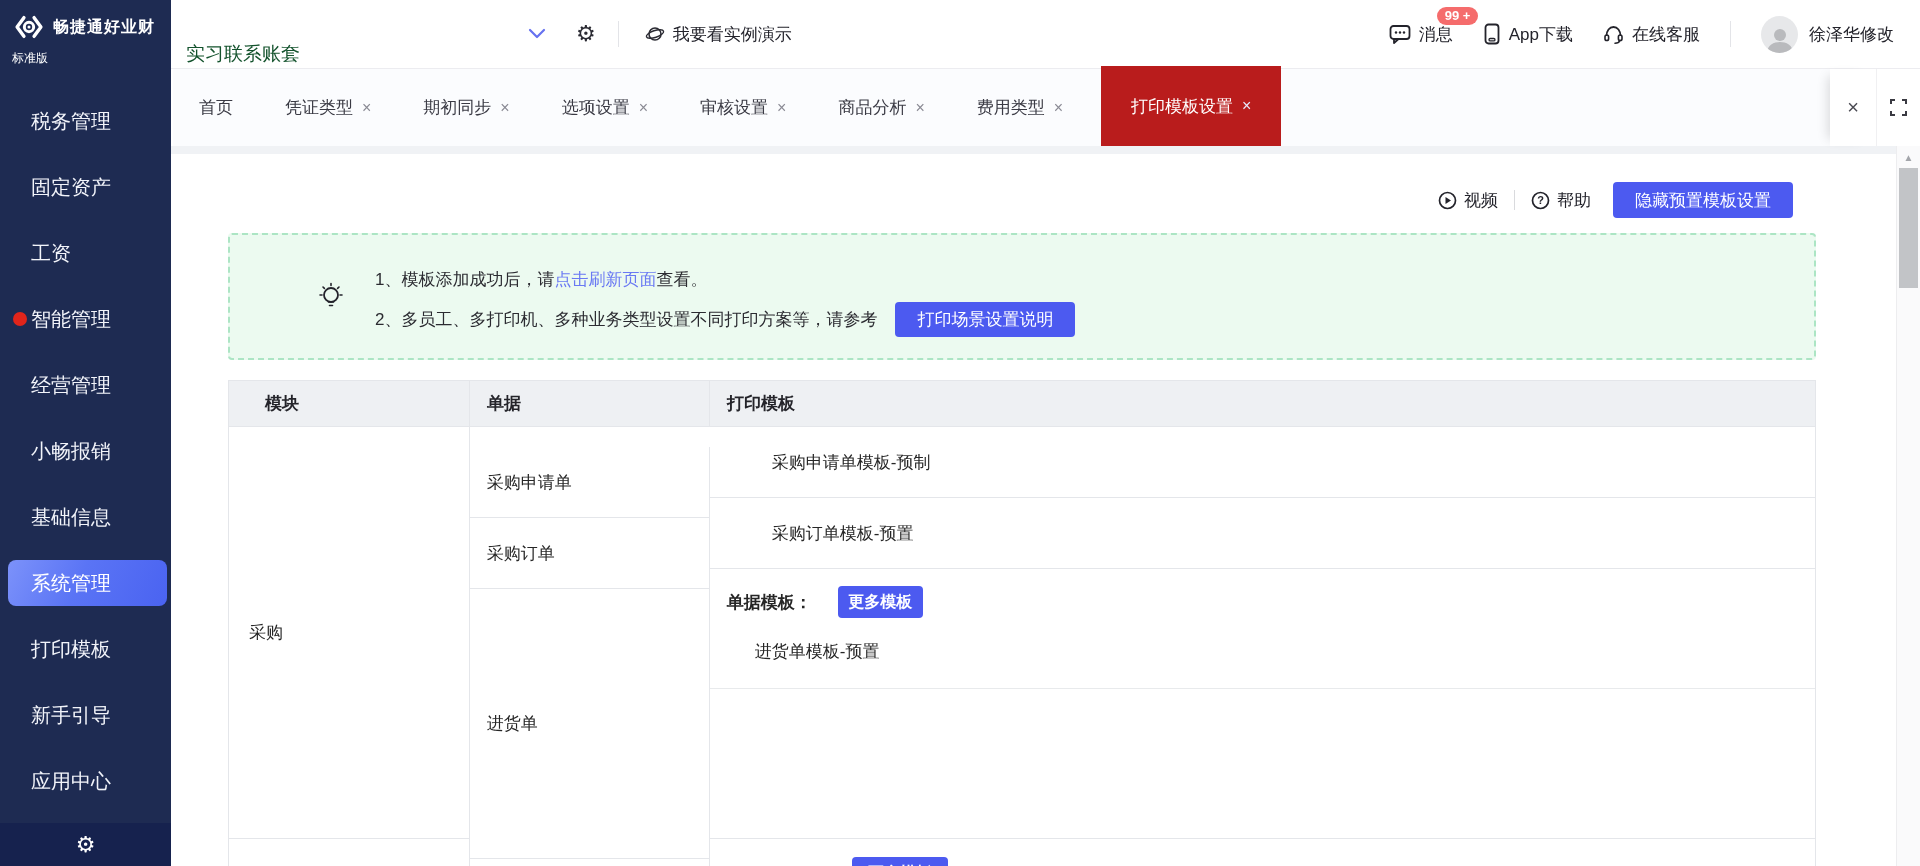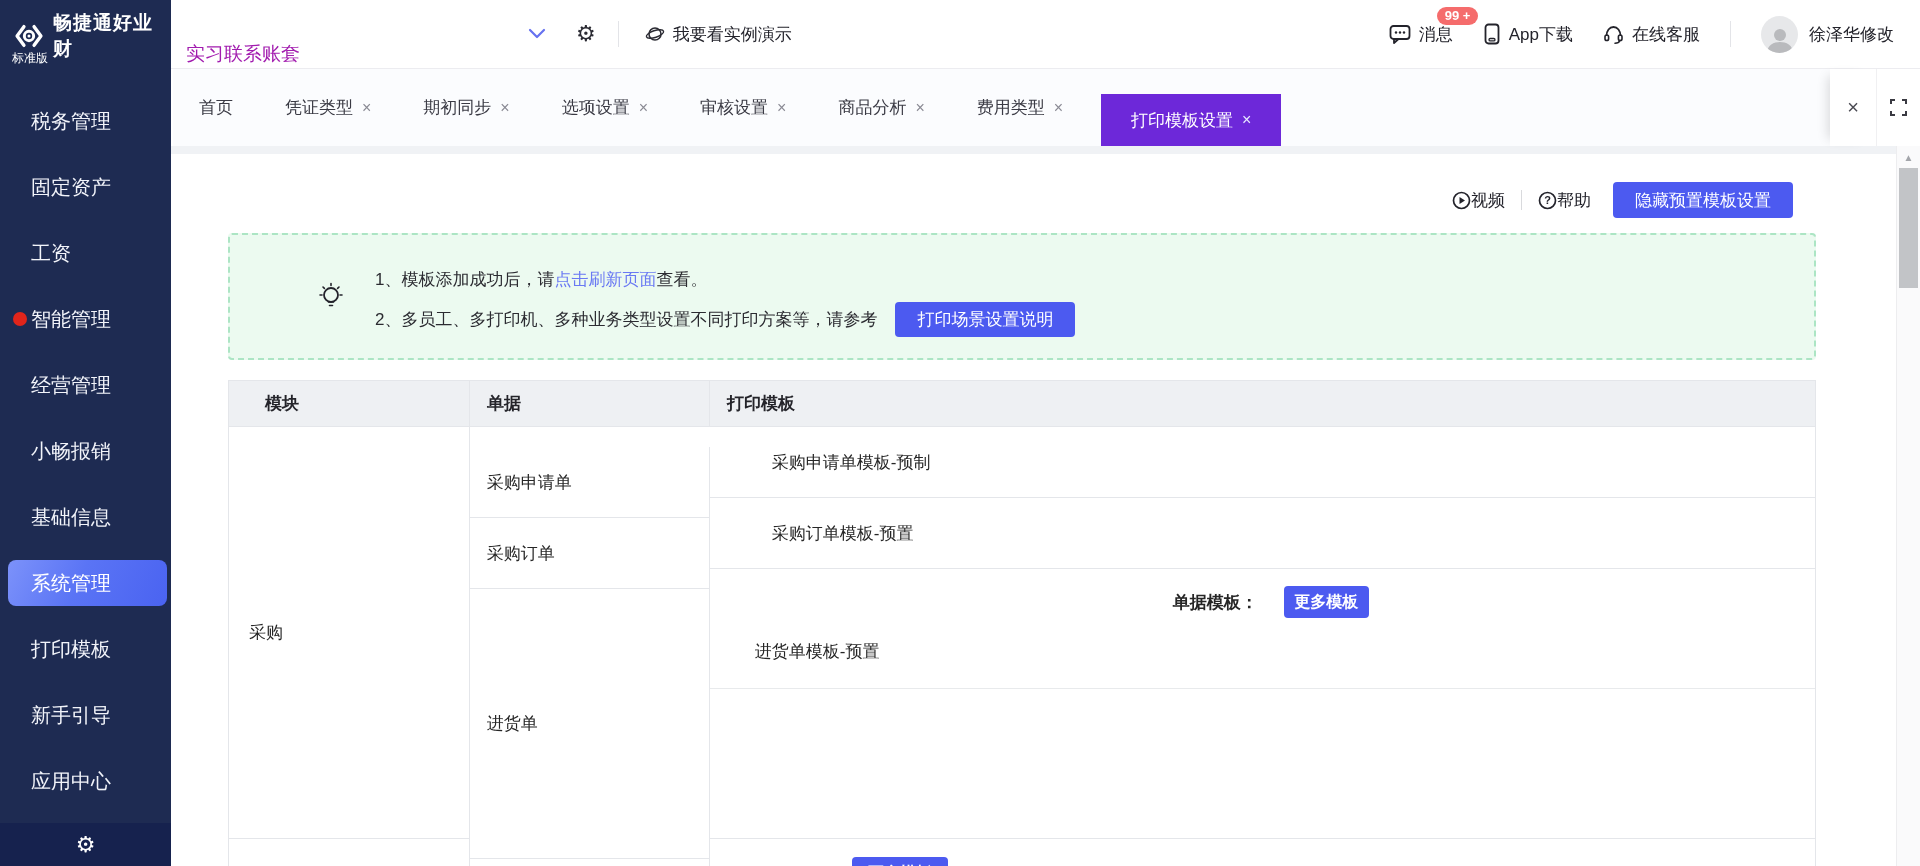--- a/index.html
+++ b/index.html
@@ -4,28 +4,28 @@
 <style>
   html,body{margin:0;padding:0;background:#dfe2e8;}
   *{box-sizing:border-box;}
   .screen{position:relative;width:1920px;height:866px;background:#fff;overflow:hidden;
     font-family:"Liberation Sans","DejaVu Sans",sans-serif;color:#262626;}
   .abs{position:absolute;}
 
   
   .logo-block{left:0;top:0;width:171px;height:69px;background:#1e2b52;z-index:5;}
   .logo-row{display:flex;align-items:center;gap:7px;padding:10px 0 0 12px;}
-  .logo-name{color:#fff;font-size:19px;font-weight:bold;letter-spacing:1px;}
+  .logo-name{color:#fff;font-size:16px;font-weight:bold;letter-spacing:1px;}
   .edition{position:absolute;left:12px;bottom:2px;color:#fff;font-size:12px;}
 
   
   .topbar{left:171px;top:0;right:0;height:69px;background:#fff;border-bottom:1px solid #ececf0;
     display:flex;align-items:center;padding:0 26px 0 15px;}
   .account-select{display:flex;align-items:center;justify-content:space-between;width:360px;cursor:pointer;}
-  .account-name{font-size:19px;color:#a21caf;margin-top:40px;}
+  .account-name{font-size:19px;color:#14532d;margin-top:40px;}
   .tb-ic{display:inline-flex;align-items:center;justify-content:center;}
   .tb-gear{font-size:22px;color:#2b2b33;margin-left:30px;cursor:pointer;line-height:1;}
   .tb-div{width:1px;height:26px;background:#e3e4e8;margin:0 26px 0 22px;}
   .tb-item{display:flex;align-items:center;gap:8px;font-size:17px;color:#23232b;cursor:pointer;white-space:nowrap;}
   .tb-right{margin-left:auto;display:flex;align-items:center;gap:30px;}
   .msg-wrap{position:relative;}
   .badge{position:absolute;top:-16px;left:48px;background:#f56c6c;color:#fff;font-size:13px;font-weight:bold;
     border-radius:10px;padding:2px 8px;line-height:1.1;}
   .avatar{width:37px;height:37px;border-radius:50%;background:#e7e8ea;display:flex;align-items:flex-end;justify-content:center;overflow:hidden;}
 
@@ -37,32 +37,32 @@
   .side-item .dot{position:absolute;left:13px;top:50%;margin-top:-7px;width:14px;height:14px;border-radius:50%;background:#e1251b;}
   .side-item.active{height:46px;margin:10px 4px 10px 8px;padding-left:23px;border-radius:8px;
     background:linear-gradient(115deg,#7c92fa 0%,#5a74f5 45%,#4a63f1 100%);color:#fff;}
   .side-bottom{position:absolute;left:0;right:0;bottom:0;height:43px;background:#16224e;
     display:flex;align-items:center;justify-content:center;color:#fff;font-size:22px;cursor:pointer;}
 
   
   .tabbar{left:173px;top:69px;right:0;height:77px;background:#fbfcfe;display:flex;align-items:center;z-index:3;}
   .tab{display:flex;align-items:center;margin:0 26px;font-size:17px;color:#3a3a44;cursor:pointer;white-space:nowrap;}
   .tab .x{margin-left:9px;font-size:16px;color:#8a8a94;cursor:pointer;}
-  .tab.active{background:#6d28d9;color:#fff;height:52px;align-self:flex-end;padding:0 30px;margin:0 0 0 12px;}
+  .tab.active{background:#b91c1c;color:#fff;height:80px;align-self:flex-end;padding:0 30px;margin:0 0 0 12px;}
   .tab.active .x{color:#e8ebff;}
   .win-close{right:44px;top:69px;width:46px;height:77px;background:#fff;box-shadow:-9px 0 12px -7px rgba(0,0,0,.14);
     display:flex;align-items:center;justify-content:center;font-size:20px;color:#4a4a52;cursor:pointer;z-index:4;}
   .win-full{right:0;top:69px;width:44px;height:77px;background:#fff;border-left:1px solid #f0f0f2;
     display:flex;align-items:center;justify-content:center;cursor:pointer;z-index:4;}
   .gray-band{left:171px;top:146px;right:0;height:8px;background:#f0f2f5;}
 
   
   .content{left:171px;top:154px;right:24px;bottom:0;background:#fff;overflow:hidden;}
   .toolbar{position:absolute;right:103px;top:28px;display:flex;align-items:center;gap:16px;}
-  .tool-link{display:flex;align-items:center;gap:0;font-size:17px;color:#23232b;cursor:pointer;text-align:center;}
+  .tool-link{display:flex;align-items:center;gap:7px;font-size:17px;color:#23232b;cursor:pointer;text-align:center;}
   .tool-sep{width:1px;height:20px;background:#d9dadd;}
   .btn{display:inline-flex;align-items:center;justify-content:center;background:#4c5af0;color:#fff;
     border-radius:4px;cursor:pointer;white-space:nowrap;}
   .btn-hide{width:180px;height:36px;font-size:17px;margin-left:6px;}
 
   .notice{position:absolute;left:57px;top:79px;width:1588px;height:127px;background:#ecfaf0;
     border:2px dashed #ace5c4;border-radius:4px;}
   .notice-bulb{position:absolute;left:86px;top:50%;margin-top:-15px;}
   .notice-text{position:absolute;left:145px;top:27px;font-size:17px;color:#2b2b31;line-height:35px;}
   .notice-link{color:#6a79f3;cursor:pointer;}
@@ -80,21 +80,21 @@
   .group{display:flex;}
   .module-cell{width:241px;display:flex;align-items:center;padding-left:20px;}
   .rows-right{display:flex;flex-direction:column;width:1347px;}
   .r{display:flex;}
   .dc{width:240px;padding-left:17px;display:flex;align-items:center;margin-top:20px;}
   .tc{width:1106px;padding-left:17px;display:flex;align-items:center;}
   .h71{height:71px;}
   .tpl-indent{padding-left:45px;}
   .r3-tc{width:1106px;padding:0;display:block;}
   .sub1{height:120px;border-bottom:1px solid #e8eaec;padding:17px 0 0 17px;}
-  .sub1-line{display:flex;align-items:center;gap:26px;justify-content:center;}
+  .sub1-line{display:flex;align-items:center;gap:26px;}
   .bold{font-weight:bold;}
   .btn-more{width:85px;height:32px;font-size:16px;font-weight:bold;}
   .sub1-tpl{margin:22px 0 0 28px;}
   .sub2{padding:22px 0 0 17px;}
   .bt-line{display:flex;align-items:center;gap:14px;}
   .gray-hint{color:#9a9aa2;font-weight:bold;}
   .dark-link{color:#24242a;font-weight:bold;text-decoration:underline;cursor:pointer;}
   .designer-line{display:flex;align-items:center;gap:12px;margin:28px 0 0 28px;}
   .blue-link{color:#5b6cf3;text-decoration:underline;cursor:pointer;}
   .btlist{display:flex;gap:52px;margin:18px 0 0 28px;color:#24242a;}

